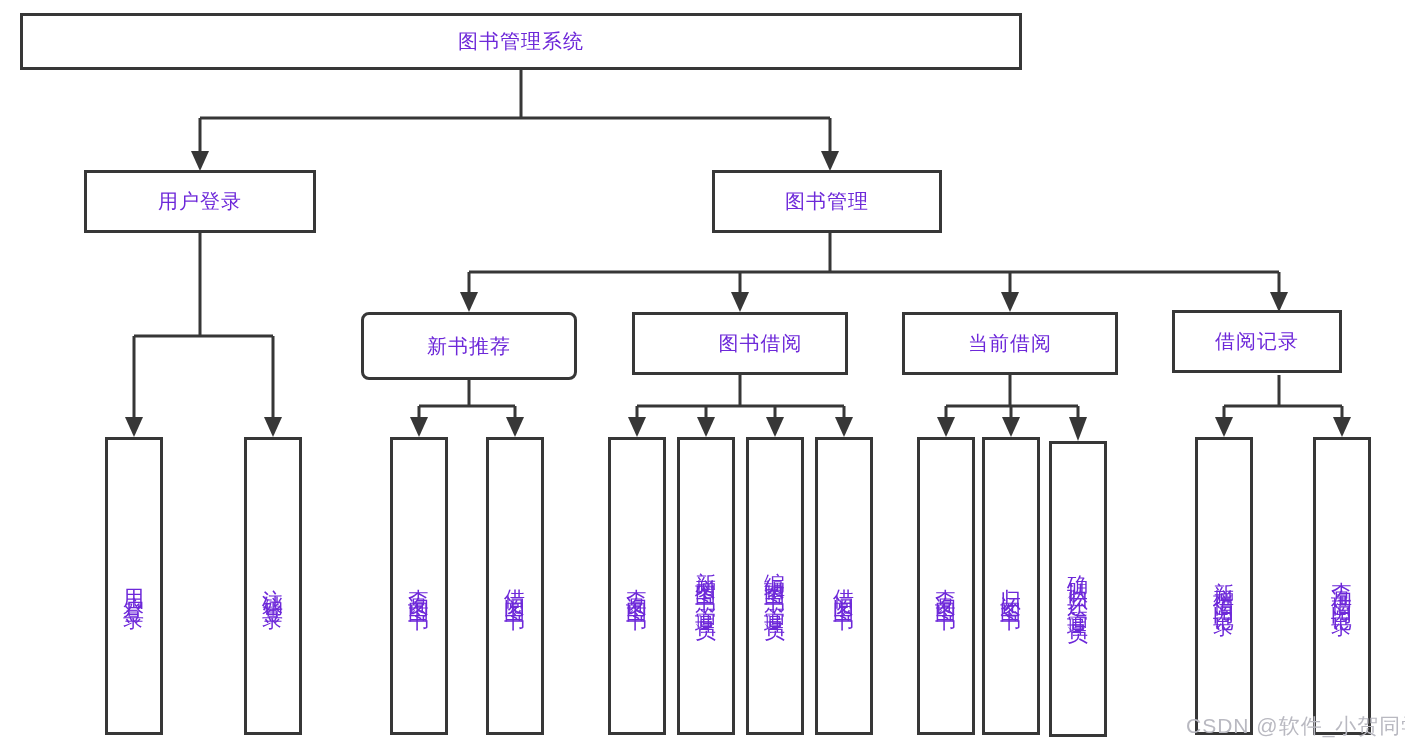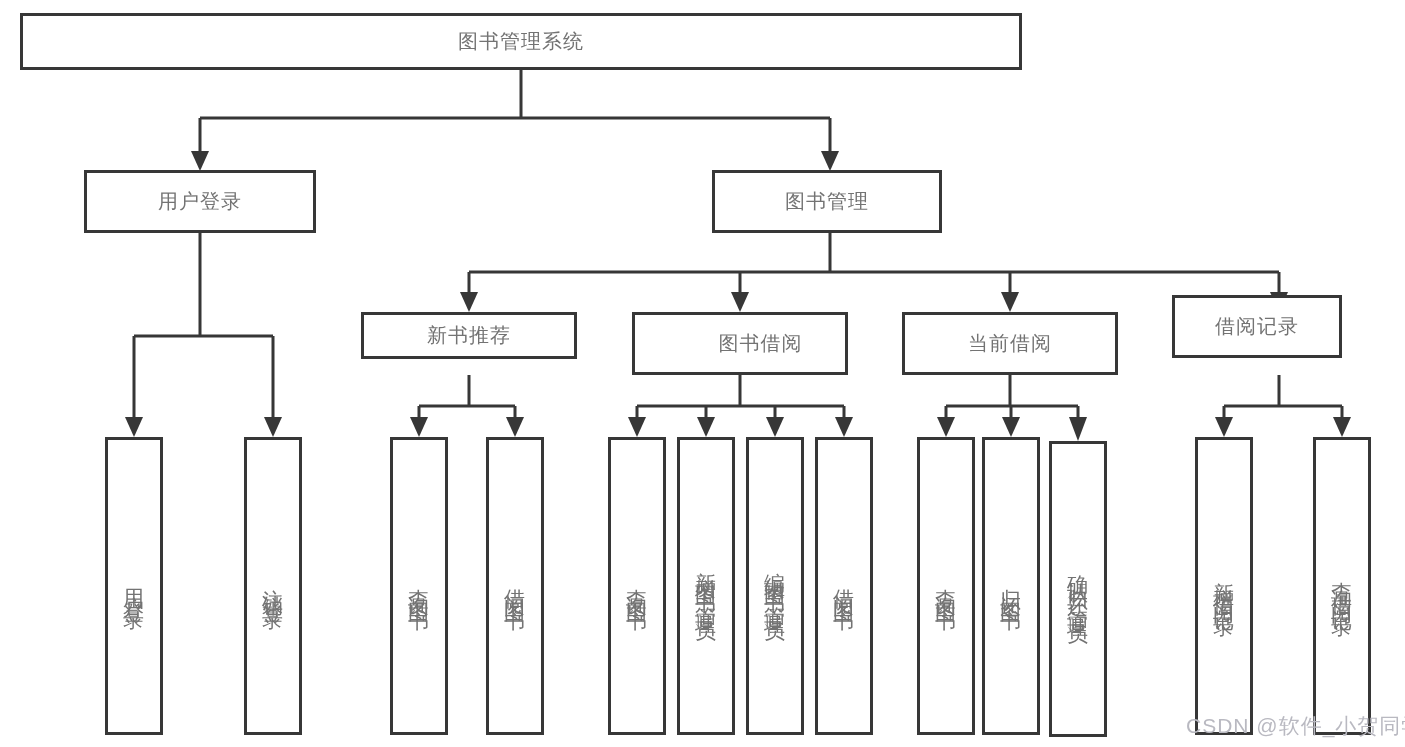--- a/index.html
+++ b/index.html
@@ -10,21 +10,21 @@
     font-family:"Liberation Sans","DejaVu Sans",sans-serif;
     overflow:hidden;
   }
   svg.connectors{position:absolute;left:0;top:0;}
   .box{
     position:absolute;
     background:#ffffff;
     border:3px solid #373737;
     box-sizing:border-box;
     display:flex;align-items:center;justify-content:center;
-    color:#737373;
+    color:#6d28d9;
   }
   .hbox{font-size:20px;letter-spacing:1px;}
   .vbox span{
     writing-mode:vertical-rl;
     text-orientation:mixed;
     font-size:21px;
     letter-spacing:7px;
     line-height:1;
     white-space:nowrap;
   }
@@ -86,30 +86,30 @@
     <span>图书管理系统</span>
   </div>
 
   <div class="box hbox" style="left:84px;top:170px;width:232px;height:63px;">
     <span>用户登录</span>
   </div>
   <div class="box hbox" style="left:712px;top:170px;width:230px;height:63px;">
     <span>图书管理</span>
   </div>
 
-  <div class="box hbox" style="left:361px;top:312px;width:216px;height:47px;">
+  <div class="box hbox" style="left:361px;top:312px;width:216px;height:68px;border-radius:8px;">
     <span>新书推荐</span>
   </div>
   <div class="box hbox" style="left:632px;top:312px;width:216px;height:63px;padding-left:41px;">
     <span>图书借阅</span>
   </div>
   <div class="box hbox" style="left:902px;top:312px;width:216px;height:63px;">
     <span>当前借阅</span>
   </div>
-  <div class="box hbox" style="left:1172px;top:295px;width:170px;height:63px;">
+  <div class="box hbox" style="left:1172px;top:310px;width:170px;height:63px;">
     <span>借阅记录</span>
   </div>
 
   <div class="box vbox" style="left:105px;top:437px;width:58px;height:298px;">
     <span>用户登录</span>
   </div>
   <div class="box vbox" style="left:244px;top:437px;width:58px;height:298px;">
     <span>注销登录</span>
   </div>
 

